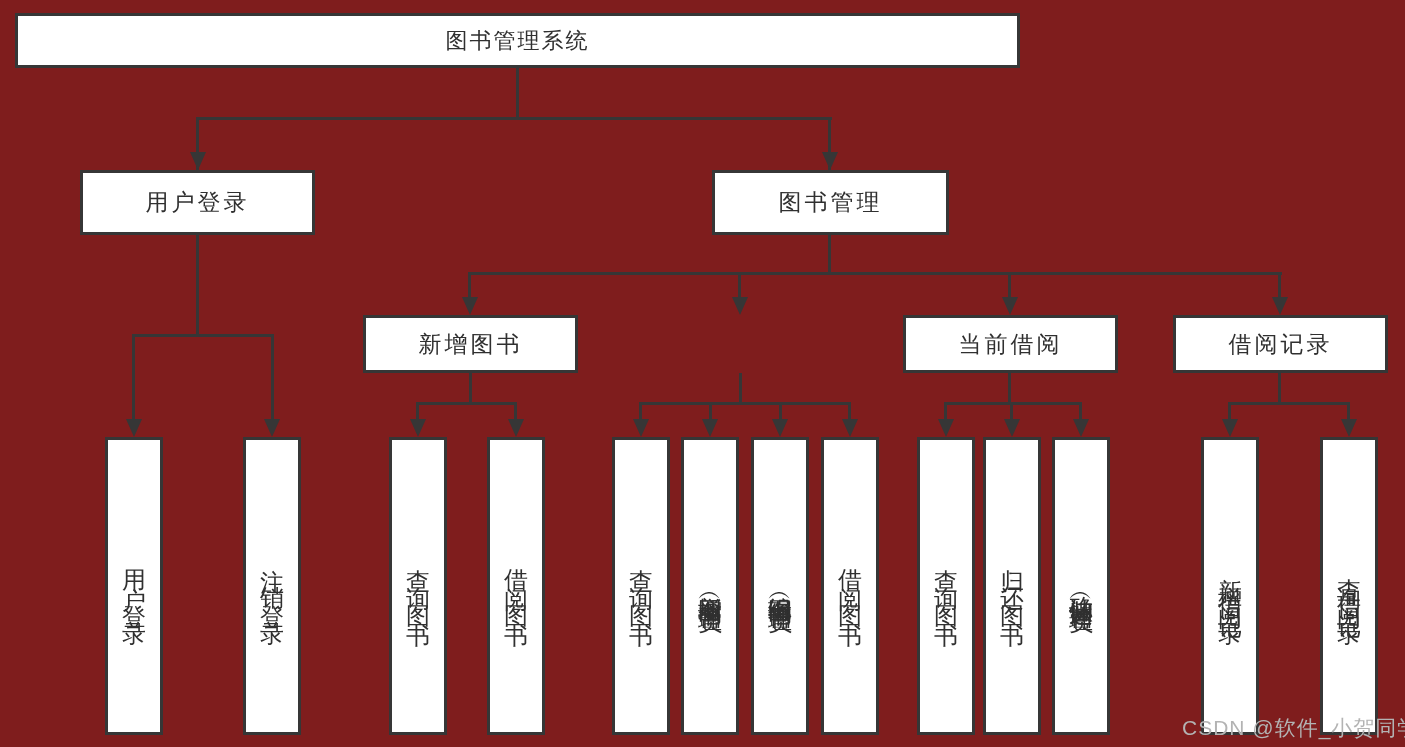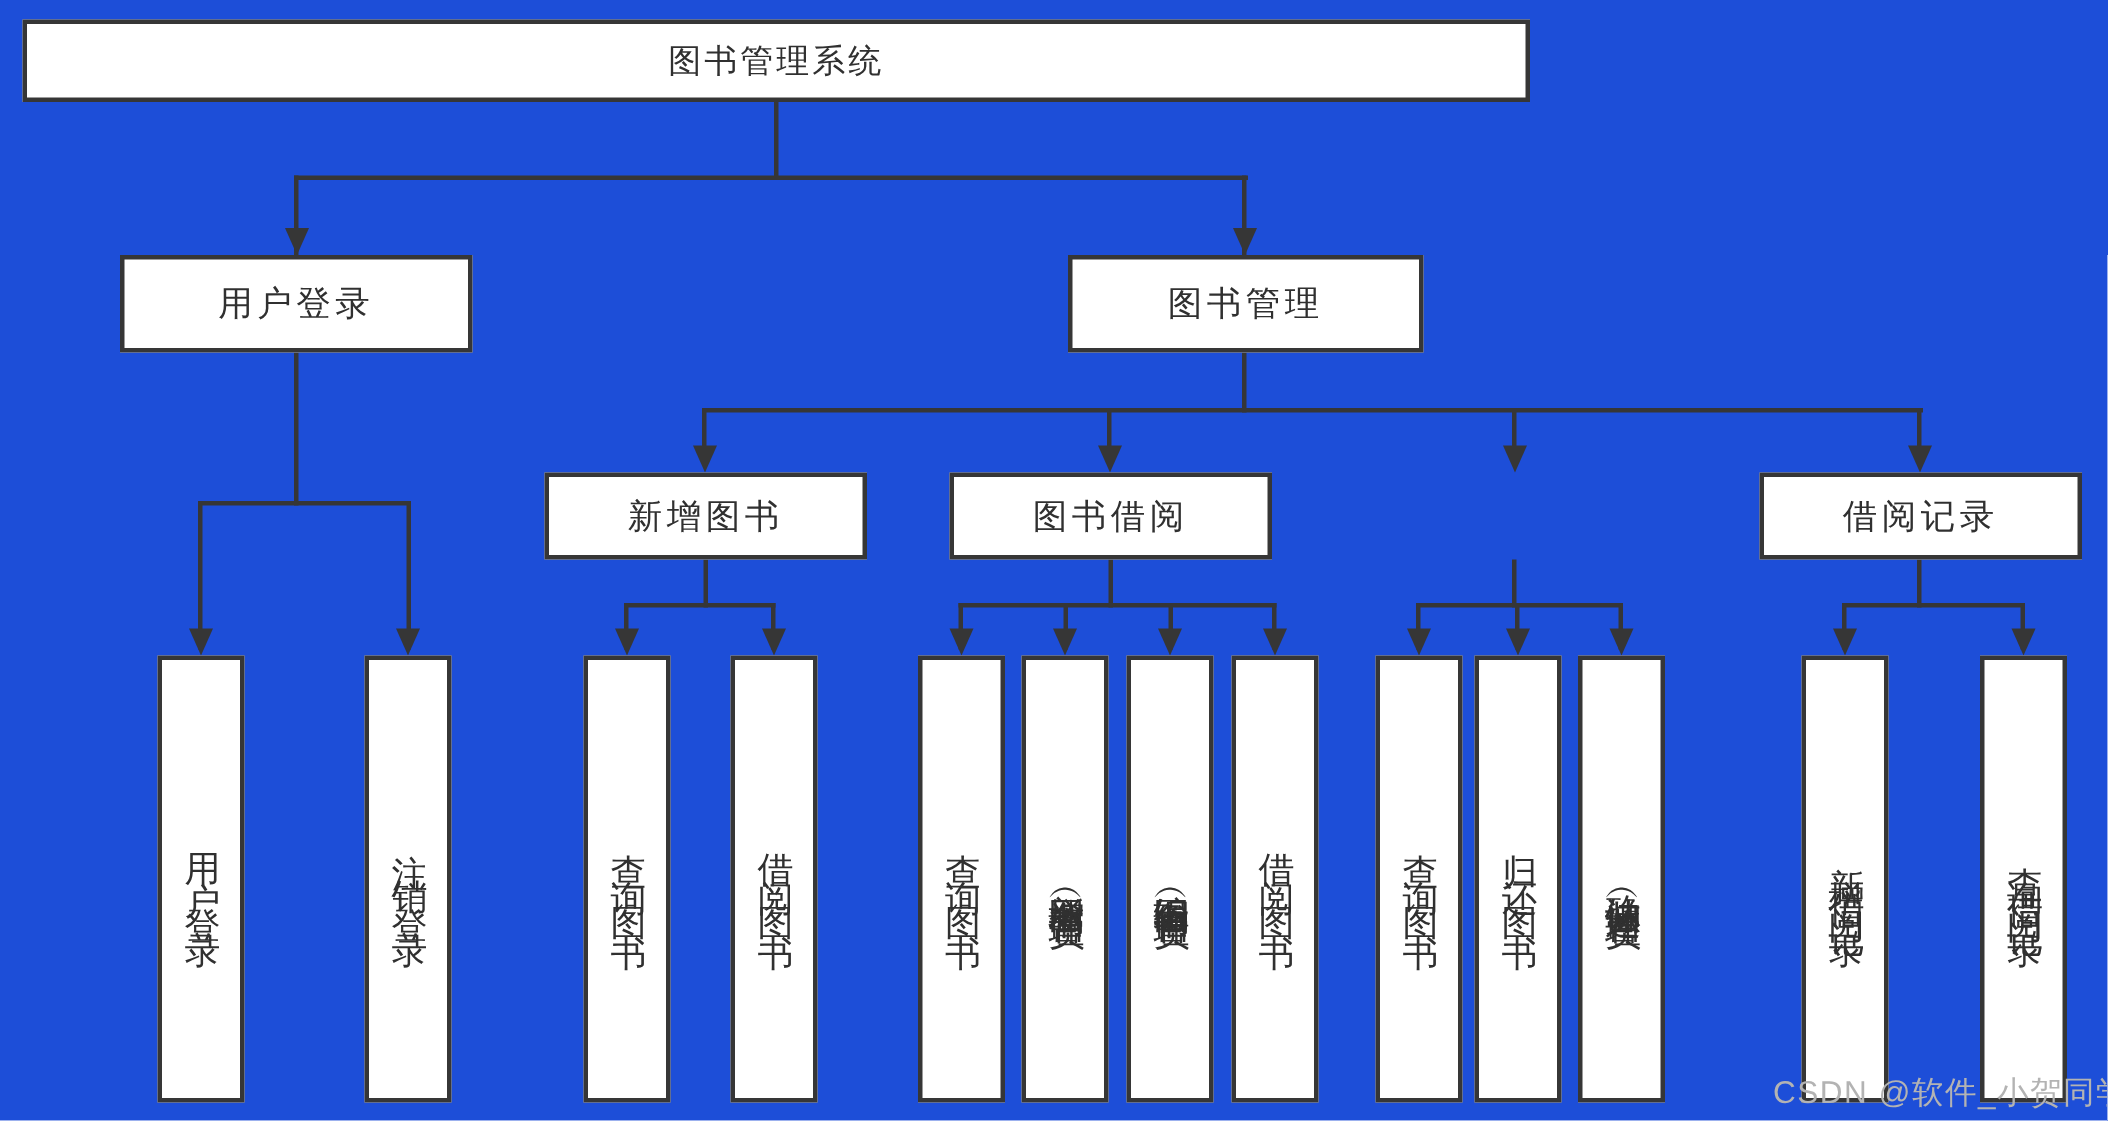--- a/index.html
+++ b/index.html
@@ -1,17 +1,17 @@
 <!DOCTYPE html>
 <html><head>
 <meta charset="utf-8">
 <style>
   html,body{margin:0;padding:0;background:#ffffff;}
   .canvas{
-    position:relative;width:1405px;height:747px;background:#1d4ed8;overflow:hidden;
+    position:relative;width:1405px;height:747px;background:#7f1d1d;overflow:hidden;
     font-family:"Liberation Sans","DejaVu Sans",sans-serif;color:#303030;
   }
   .box{
     position:absolute;box-sizing:border-box;background:#ffffff;
     border:3px solid #363636;display:flex;align-items:center;justify-content:center;
     z-index:3;
   }
   .box.h span{font-size:23px;letter-spacing:3px;color:#303030;white-space:nowrap;}
   .box.title span{font-size:22px;letter-spacing:2px;}
   .box.v span{
@@ -69,22 +69,22 @@
   <div class="ln" style="left:1008px;top:272px;width:3px;height:35px"></div>
   <div class="ln" style="left:1278px;top:272px;width:3px;height:35px"></div>
   <div class="arrow" style="left:462px;top:297px"></div>
   <div class="arrow" style="left:732px;top:297px"></div>
   <div class="arrow" style="left:1002px;top:297px"></div>
   <div class="arrow" style="left:1272px;top:297px"></div>
 
   <div class="box h" style="left:363px;top:315px;width:215px;height:58px">
     <span>新增图书</span>
   </div>
-  <div class="box h" style="left:633px;top:315px;width:215px;height:58px">
-    <span>图书借阅</span>
+  <div class="box h" style="left:903px;top:315px;width:215px;height:58px">
+    <span>当前借阅</span>
   </div>
   <div class="box h" style="left:1173px;top:315px;width:215px;height:58px">
     <span>借阅记录</span>
   </div>
 
   <div class="ln" style="left:469px;top:373px;width:3px;height:32px"></div>
   <div class="ln" style="left:416px;top:402px;width:101px;height:3px"></div>
   <div class="ln" style="left:416px;top:402px;width:3px;height:31px"></div>
   <div class="ln" style="left:514px;top:402px;width:3px;height:31px"></div>
   <div class="arrow" style="left:410px;top:419px"></div>

